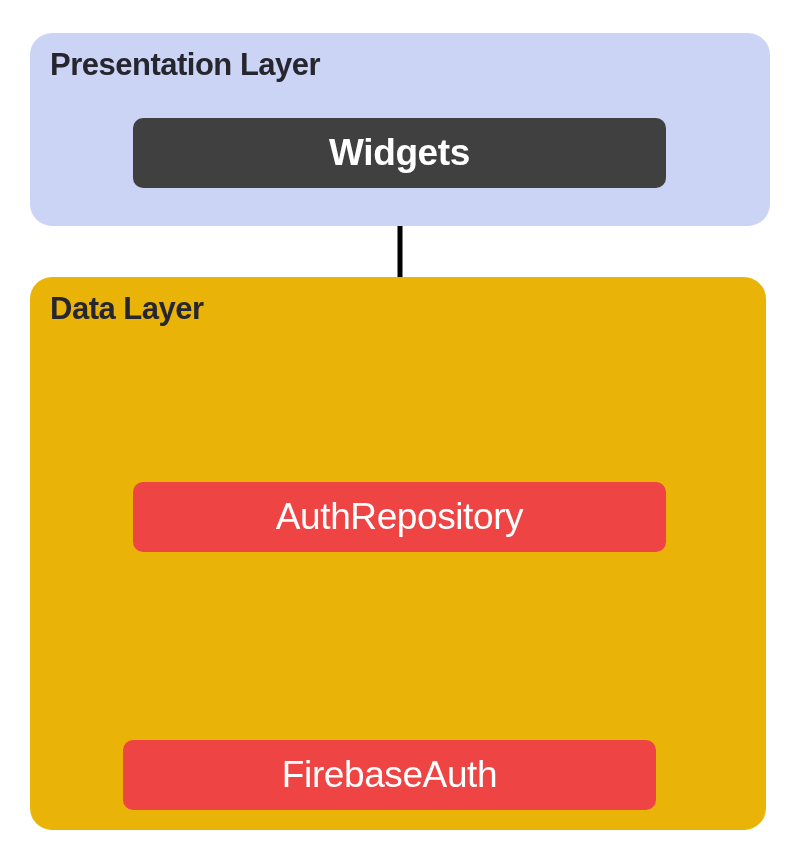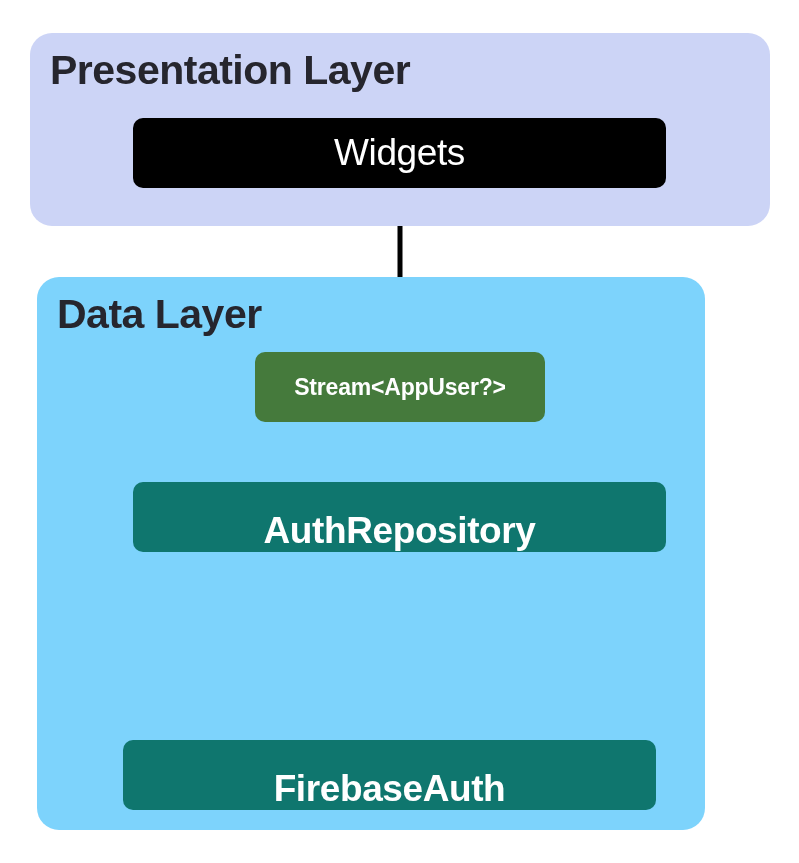--- a/index.html
+++ b/index.html
@@ -27,60 +27,58 @@
   #presentation-layer {
     left: 30px;
     top: 33px;
     width: 740px;
     height: 193px;
     background: #ccd4f6;
   }
   #data-layer {
     left: 30px;
     top: 277px;
-    width: 668px;
+    width: 736px;
     height: 553px;
-    background: #7dd3fc;
-    margin-left: 7px;
+    background: #eab308;
   }
   .layer-title {
     position: absolute;
     left: 20px;
     top: 14px;
-    font-size: 41px;
+    font-size: 31px;
     font-weight: bold;
     letter-spacing: -0.5px;
     color: #26262e;
     white-space: nowrap;
   }
 
   
   .node {
     position: absolute;
     box-sizing: border-box;
     display: flex;
     align-items: center;
     justify-content: center;
     border-radius: 10px;
     color: #ffffff;
     text-align: center;
     white-space: nowrap;
   }
   .node.primary {
-    background: #000000;
+    background: #404040;
+    font-size: 37px;
+    font-weight: bold;
+    letter-spacing: -0.4px;
+  }
+  .node.wide {
+    background: #ef4444;
     font-size: 37px;
     font-weight: normal;
     letter-spacing: -0.4px;
-  }
-  .node.wide {
-    background: #0f766e;
-    font-size: 37px;
-    font-weight: bold;
-    letter-spacing: -0.4px;
-    align-items: flex-end;
   }
   .node.pill {
     background: #457a3c;
     font-size: 23px;
     font-weight: bold;
     letter-spacing: -0.2px;
   }
 
   #node-widgets      { left: 133px; top: 118px; width: 533px; height: 70px; }
   #node-stream-appuser { left: 255px; top: 352px; width: 290px; height: 70px; }
@@ -124,23 +122,20 @@
   </div>
 
   <div id="data-layer" class="layer-panel">
     <div class="layer-title">Data Layer</div>
   </div>
 
   <div id="node-widgets" class="node primary">
     <span>Widgets</span>
   </div>
 
-  <div id="node-stream-appuser" class="node pill">
-    <span>Stream&lt;AppUser?&gt;</span>
-  </div>
 
   <div id="node-authrepository" class="node wide">
     <span>AuthRepository</span>
   </div>
 
 
   <div id="node-firebaseauth" class="node wide">
     <span>FirebaseAuth</span>
   </div>
 

